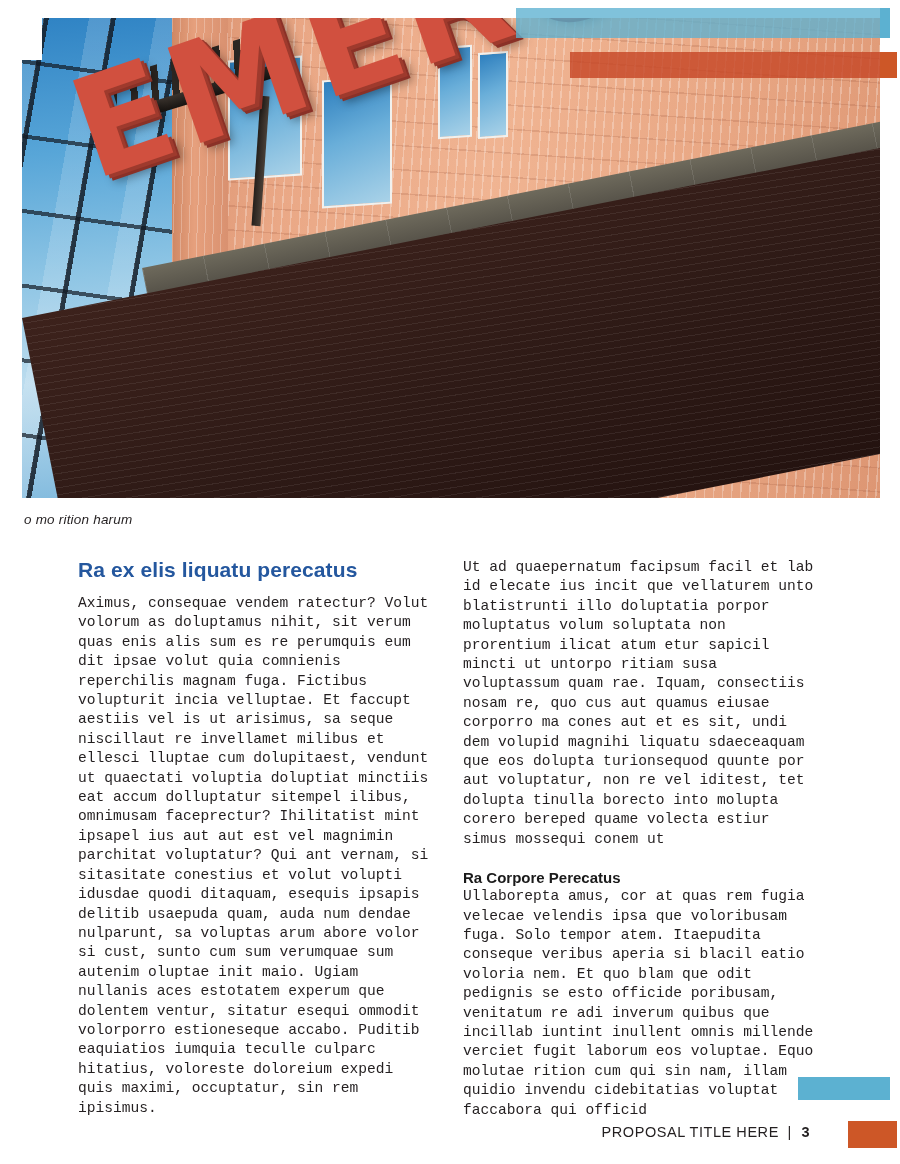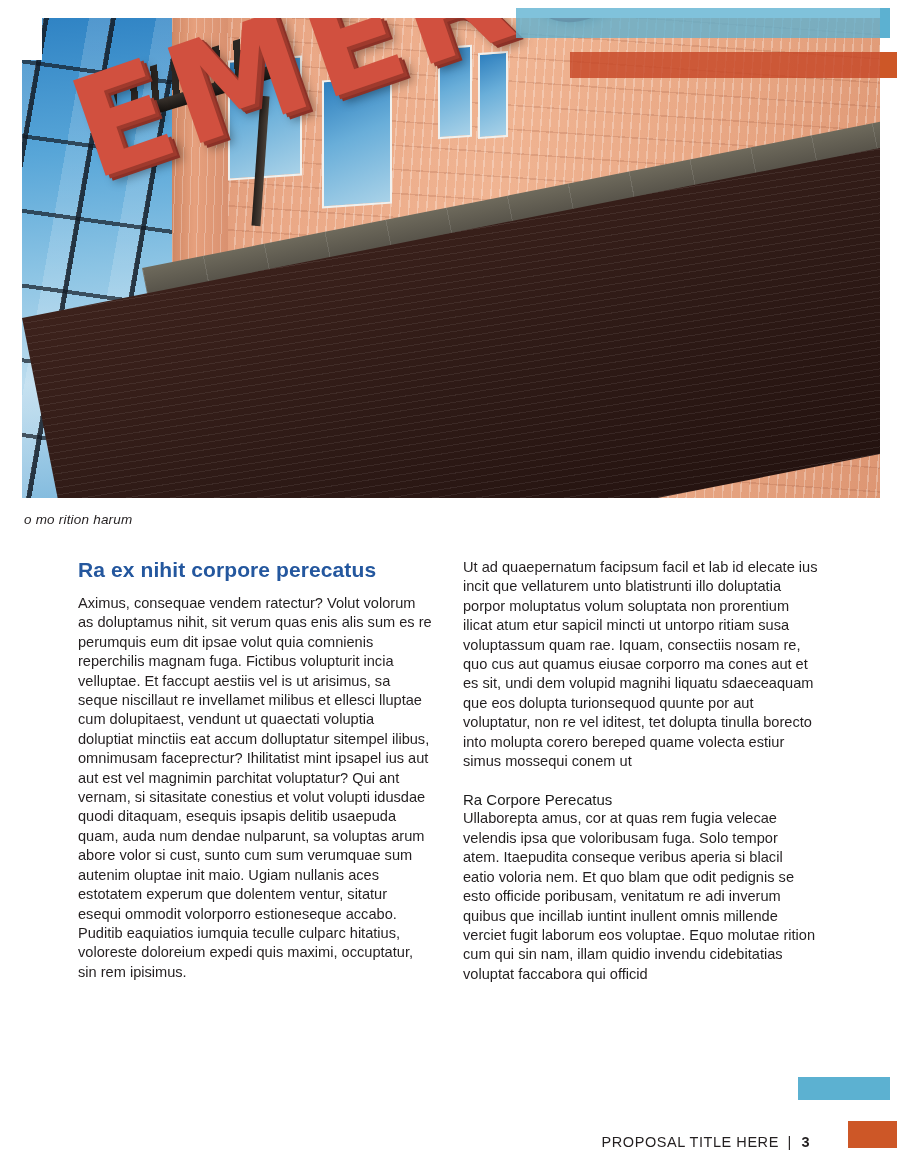--- a/index.html
+++ b/index.html
@@ -331,30 +331,31 @@
 
   .heading-blue {
     font-size: 21px;
     font-weight: bold;
     color: #24579e;
     margin: 0 0 12px 0;
     letter-spacing: 0.1px;
   }
   .subheading {
     font-size: 15px;
-    font-weight: normal;
+    font-weight: bold;
     color: #1a1a1a;
     margin: 20px 0 1px 0;
   }
   .body-text {
     font-size: 14.6px;
     line-height: 19.4px;
     color: #231f20;
     margin: 0;
     text-align: left;
+    font-family: Liberation Mono, monospace;
   }
 
   
   .footer-bar-blue {
     position: absolute;
     left: 798px;
     top: 1077px;
     width: 92px;
     height: 23px;
     background: #5cb1d1;
@@ -370,21 +371,20 @@
   .footer-text {
     position: absolute;
     left: 500px;
     top: 1124px;
     width: 310px;
     text-align: right;
     font-size: 14.5px;
     letter-spacing: 0.55px;
     color: #231f20;
     white-space: nowrap;
-    margin-top: 10px;
   }
   .footer-sep {
     color: #231f20;
     padding: 0 5px 0 4px;
   }
   .footer-page {
     font-weight: bold;
   }
 </style>
 </head>
@@ -430,21 +430,21 @@
   </div>
 
   <div class="bar-blue-overlay"></div>
   <div class="bar-blue-solid"></div>
   <div class="bar-red-overlay"></div>
   <div class="bar-red-solid"></div>
 
   <div class="caption">o mo rition harum</div>
 
   <div class="col col-left">
-    <h2 class="heading-blue">Ra ex nihit corpore perecatus</h2>
+    <h2 class="heading-blue">Ra ex elis liquatu perecatus</h2>
     <p class="body-text">Aximus, consequae vendem ratectur? Volut volorum as doluptamus nihit, sit verum quas enis alis sum es re perumquis eum dit ipsae volut quia comnienis reperchilis magnam fuga. Fictibus volupturit incia velluptae. Et faccupt aestiis vel is ut arisimus, sa seque niscillaut re invellamet milibus et ellesci lluptae cum dolupitaest, vendunt ut quaectati voluptia doluptiat minctiis eat accum dolluptatur sitempel ilibus, omnimusam faceprectur? Ihilitatist mint ipsapel ius aut aut est vel magnimin parchitat voluptatur? Qui ant vernam, si sitasitate conestius et volut volupti idusdae quodi ditaquam, esequis ipsapis delitib usaepuda quam, auda num dendae nulparunt, sa voluptas arum abore volor si cust, sunto cum sum verumquae sum autenim oluptae init maio. Ugiam nullanis aces estotatem experum que dolentem ventur, sitatur esequi ommodit volorporro estioneseque accabo. Puditib eaquiatios iumquia teculle culparc hitatius, voloreste doloreium expedi quis maximi, occuptatur, sin rem ipisimus.</p>
   </div>
 
   <div class="col col-right">
     <p class="body-text">Ut ad quaepernatum facipsum facil et lab id elecate ius incit que vellaturem unto blatistrunti illo doluptatia porpor moluptatus volum soluptata non prorentium ilicat atum etur sapicil mincti ut untorpo ritiam susa voluptassum quam rae. Iquam, consectiis nosam re, quo cus aut quamus eiusae corporro ma cones aut et es sit, undi dem volupid magnihi liquatu sdaeceaquam que eos dolupta turionsequod quunte por aut voluptatur, non re vel iditest, tet dolupta tinulla borecto into molupta corero bereped quame volecta estiur simus mossequi conem ut</p>
     <h3 class="subheading">Ra Corpore Perecatus</h3>
     <p class="body-text">Ullaborepta amus, cor at quas rem fugia velecae velendis ipsa que voloribusam fuga. Solo tempor atem. Itaepudita conseque veribus aperia si blacil eatio voloria nem. Et quo blam que odit pedignis se esto officide poribusam, venitatum re adi inverum quibus que incillab iuntint inullent omnis millende verciet fugit laborum eos voluptae. Equo molutae rition cum qui sin nam, illam quidio invendu cidebitatias voluptat faccabora qui officid</p>
   </div>
 
   <div class="footer-bar-blue"></div>

